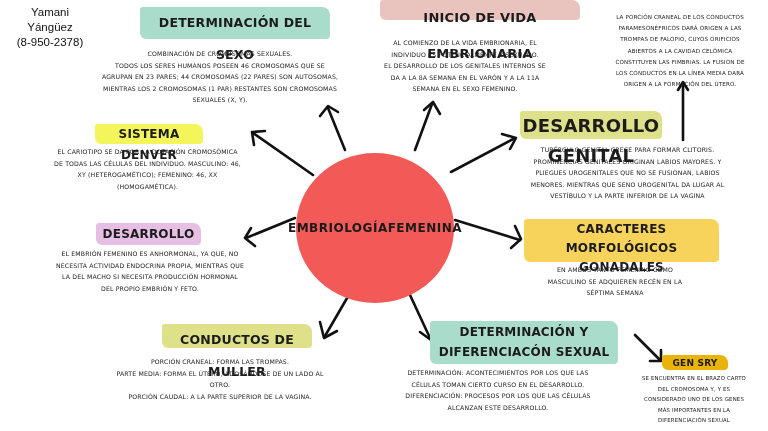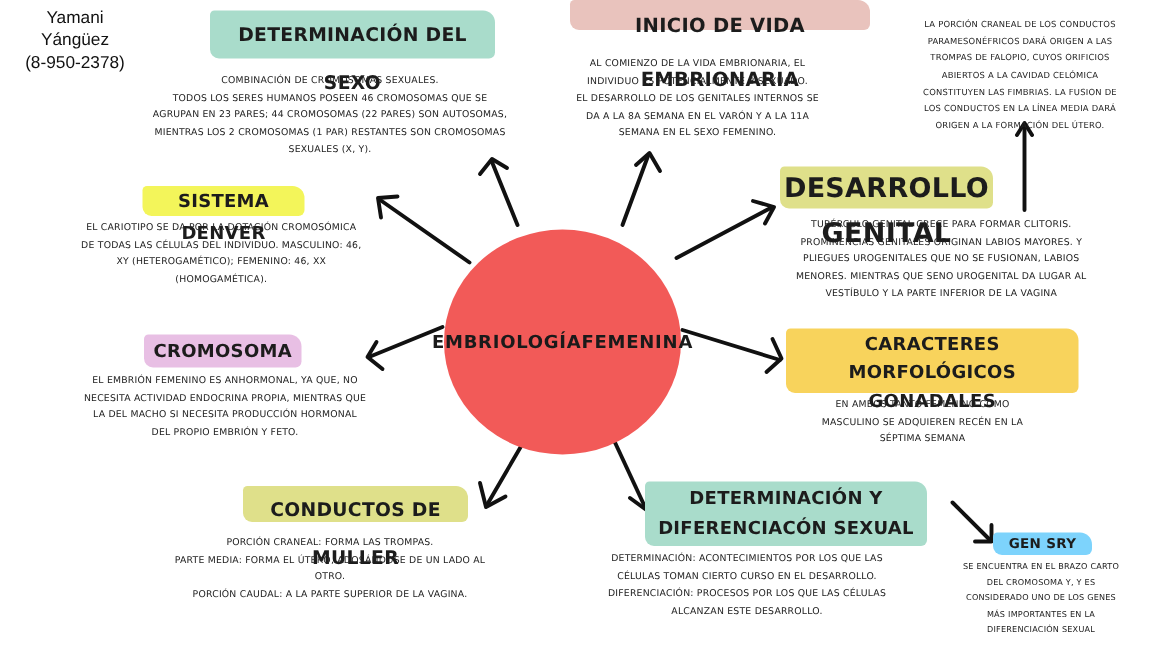--- a/index.html
+++ b/index.html
@@ -121,21 +121,21 @@
   <span>SISTEMA DENVER</span>
 </div>
 <div class="desc" style="left:30px; top:146px; width:235px;">
   <div>EL CARIOTIPO SE DA POR LA DOTACIÓN CROMOSÓMICA</div>
   <div>DE TODAS LAS CÉLULAS DEL INDIVIDUO. MASCULINO: 46,</div>
   <div>XY (HETEROGAMÉTICO); FEMENINO: 46, XX</div>
   <div>(HOMOGAMÉTICA).</div>
 </div>
 
 <div class="banner" style="left:96px; top:223px; width:105px; height:22px; line-height:22px; font-size:12px; background:#e8bfe4;">
-  <span>CROMOSOMA</span>
+  <span>DESARROLLO</span>
 </div>
 <div class="desc" style="left:30px; top:248px; width:240px;">
   <div>EL EMBRIÓN FEMENINO ES ANHORMONAL, YA QUE, NO</div>
   <div>NECESITA ACTIVIDAD ENDOCRINA PROPIA, MIENTRAS QUE</div>
   <div>LA DEL MACHO SI NECESITA PRODUCCIÓN HORMONAL</div>
   <div>DEL PROPIO EMBRIÓN Y FETO.</div>
 </div>
 
 <div class="banner" style="left:162px; top:324px; width:150px; height:24px; line-height:32px; font-size:12.5px; background:#dfe08a;">
   <span>CONDUCTOS DE MULLER</span>
@@ -172,21 +172,21 @@
   <div>DETERMINACIÓN Y</div>
   <div>DIFERENCIACÓN SEXUAL</div>
 </div>
 <div class="desc" style="left:378px; top:367px; width:240px;">
   <div>DETERMINACIÓN: ACONTECIMIENTOS POR LOS QUE LAS</div>
   <div>CÉLULAS TOMAN CIERTO CURSO EN EL DESARROLLO.</div>
   <div>DIFERENCIACIÓN:  PROCESOS POR LOS QUE LAS CÉLULAS</div>
   <div>ALCANZAN ESTE DESARROLLO.</div>
 </div>
 
-<div class="banner" style="left:662px; top:355px; width:66px; height:15px; line-height:16px; font-size:9px; background:#7dd3fc;">
+<div class="banner" style="left:662px; top:355px; width:66px; height:15px; line-height:16px; font-size:9px; background:#eab308;">
   <span>GEN SRY</span>
 </div>
 <div class="desc" style="left:622px; top:373px; width:144px; font-size:5.4px; line-height:10.6px;">
   <div>SE ENCUENTRA EN EL BRAZO CARTO</div>
   <div>DEL CROMOSOMA Y, Y ES</div>
   <div>CONSIDERADO UNO DE LOS GENES</div>
   <div>MÁS IMPORTANTES EN LA</div>
   <div>DIFERENCIACIÓN SEXUAL</div>
 </div>
 

